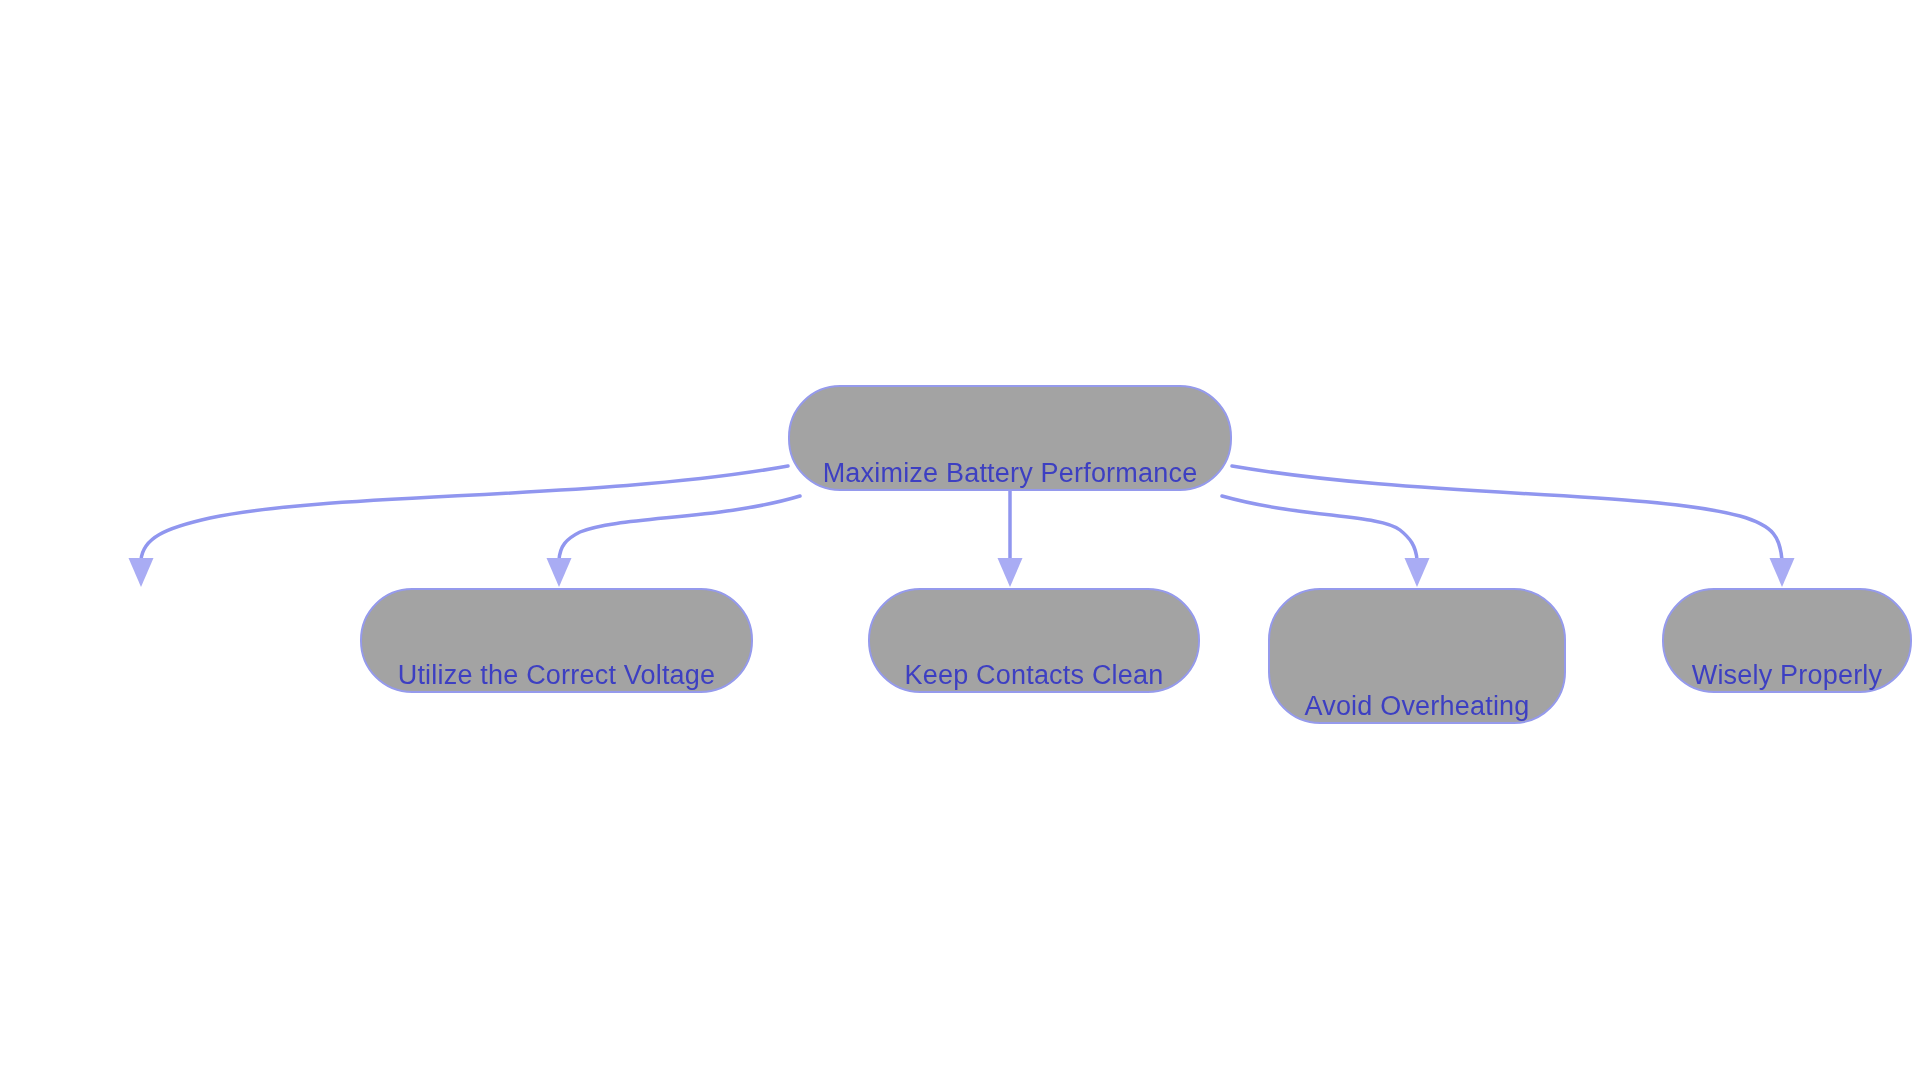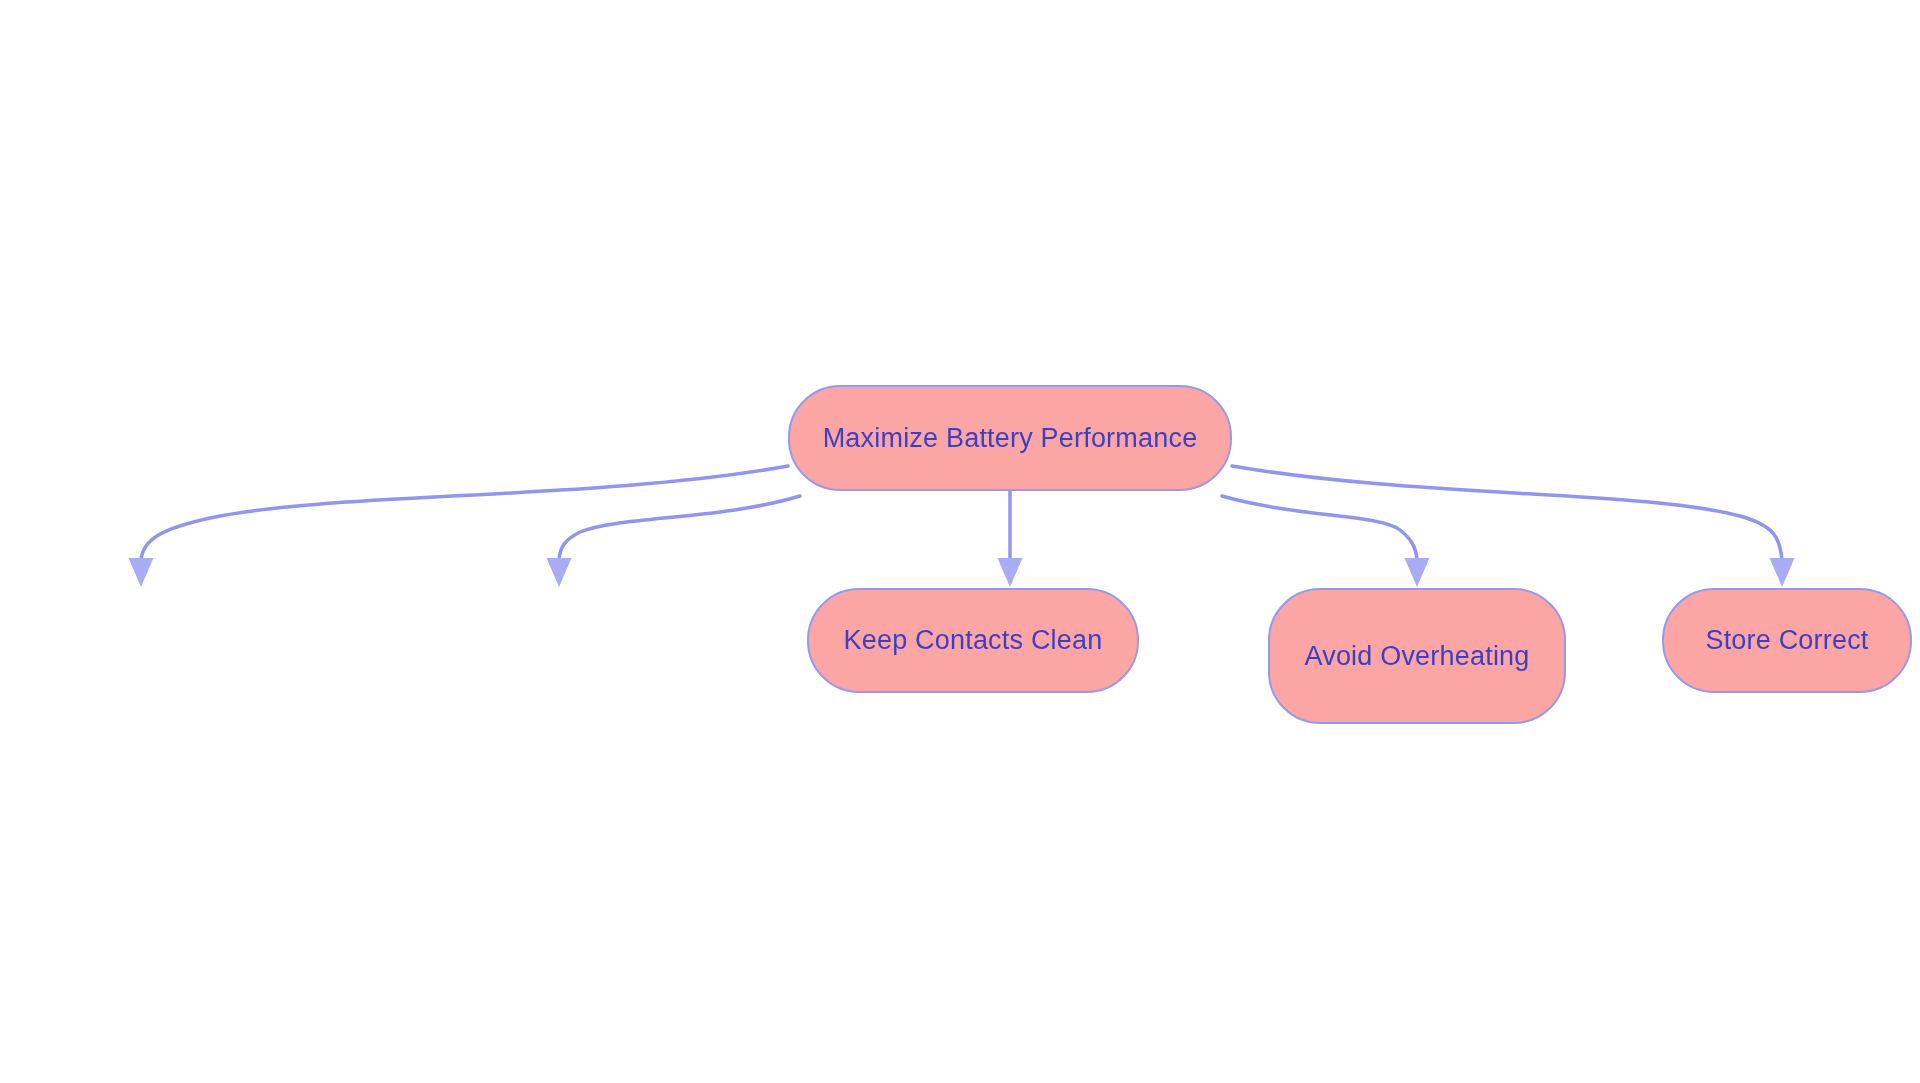--- a/index.html
+++ b/index.html
@@ -29,36 +29,36 @@
     stroke-width: 3.5;
     stroke-linecap: round;
   }
   .arrowhead {
     fill: #a9acf4;
     stroke: none;
   }
   .node {
     position: absolute;
     display: flex;
-    align-items: center;
+    align-items: flex-end;
     justify-content: center;
     box-sizing: border-box;
-    background: #fca5a5;
+    background: #a3a3a3;
     border: 2px solid #959aec;
     border-radius: 52px;
     color: #3d3fc2;
     font-size: 27px;
     letter-spacing: 0.2px;
     white-space: nowrap;
     text-align: center;
   }
   .node-root    { left: 788px;  top: 385px; width: 444px; height: 106px; }
   .node-child-0 { left: 13px;   top: 588px; width: 250px; height: 105px; }
   .node-child-1 { left: 360px;  top: 588px; width: 393px; height: 105px; }
-  .node-child-2 { left: 807px;  top: 588px; width: 332px; height: 105px; }
+  .node-child-2 { left: 868px;  top: 588px; width: 332px; height: 105px; }
   .node-child-3 { left: 1268px; top: 588px; width: 298px; height: 136px; }
   .node-child-4 { left: 1662px; top: 588px; width: 250px; height: 105px; }
 </style>
 </head>
 <body>
 
 <div class="canvas">
 
   <svg class="edges" viewBox="0 0 1920 1083" aria-hidden="true">
 
@@ -76,26 +76,29 @@
 
     <path class="edge-path" d="M 1232 466 C 1420 498, 1640 490, 1740 516 C 1775 526, 1780 538, 1782 560"></path>
     <polygon class="arrowhead" points="1769.5,558 1794.5,558 1782,587"></polygon>
   </svg>
 
   <div class="node node-root">
     <span>Maximize Battery Performance</span>
   </div>
 
 
+  <div class="node node-child-1">
+    <span>Utilize the Correct Voltage</span>
+  </div>
 
   <div class="node node-child-2">
     <span>Keep Contacts Clean</span>
   </div>
 
   <div class="node node-child-3">
     <span>Avoid Overheating</span>
   </div>
 
   <div class="node node-child-4">
-    <span>Store Correct</span>
+    <span>Wisely Properly</span>
   </div>
 
 </div>
 
 </body></html>

